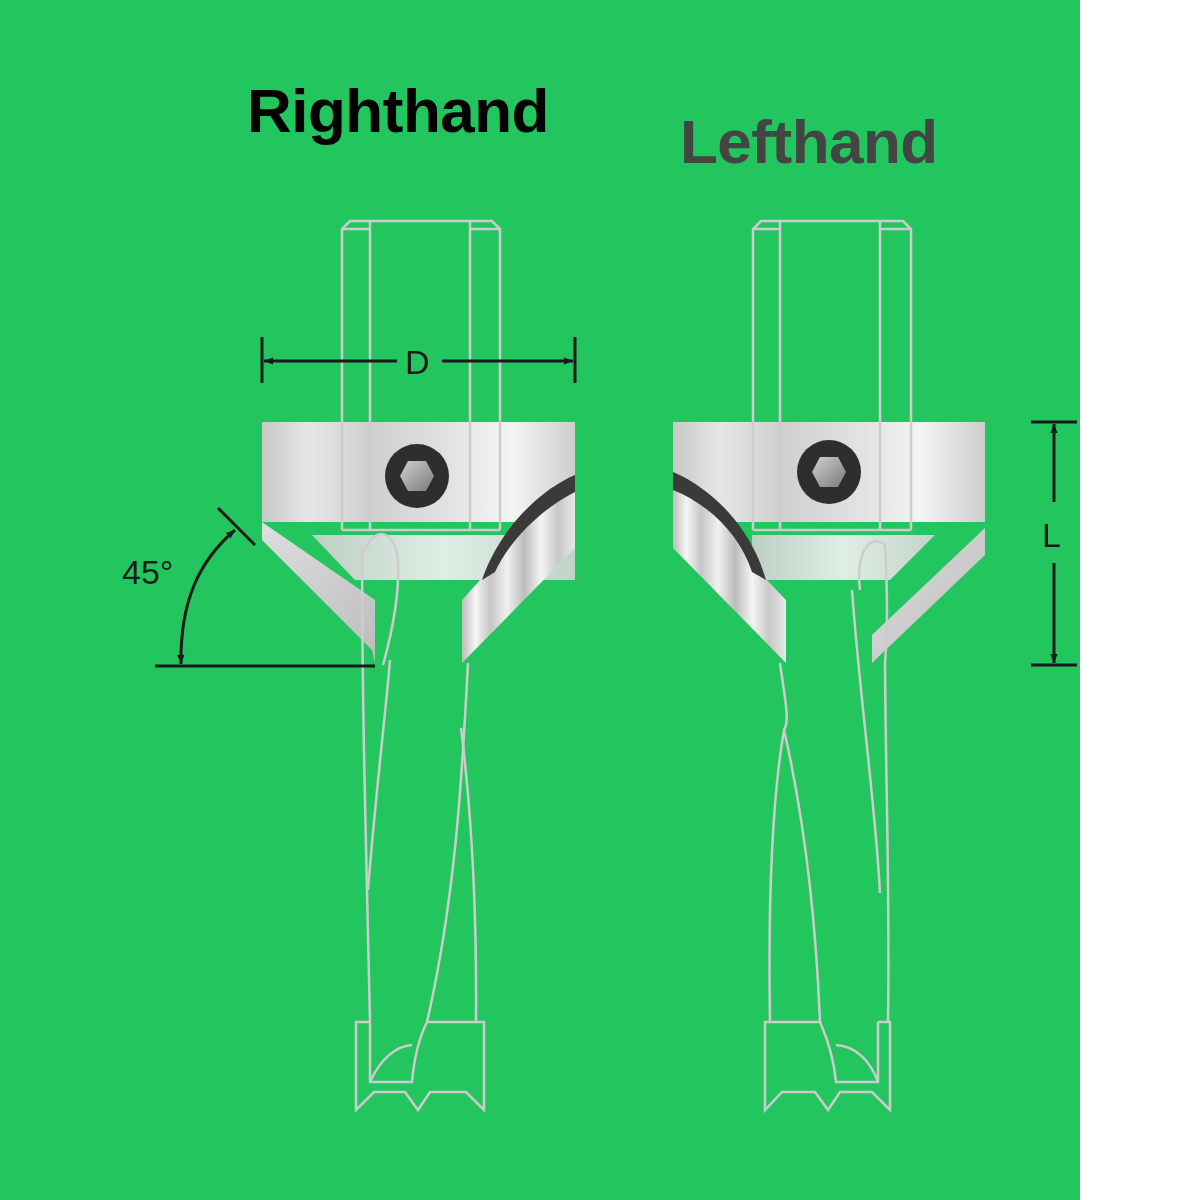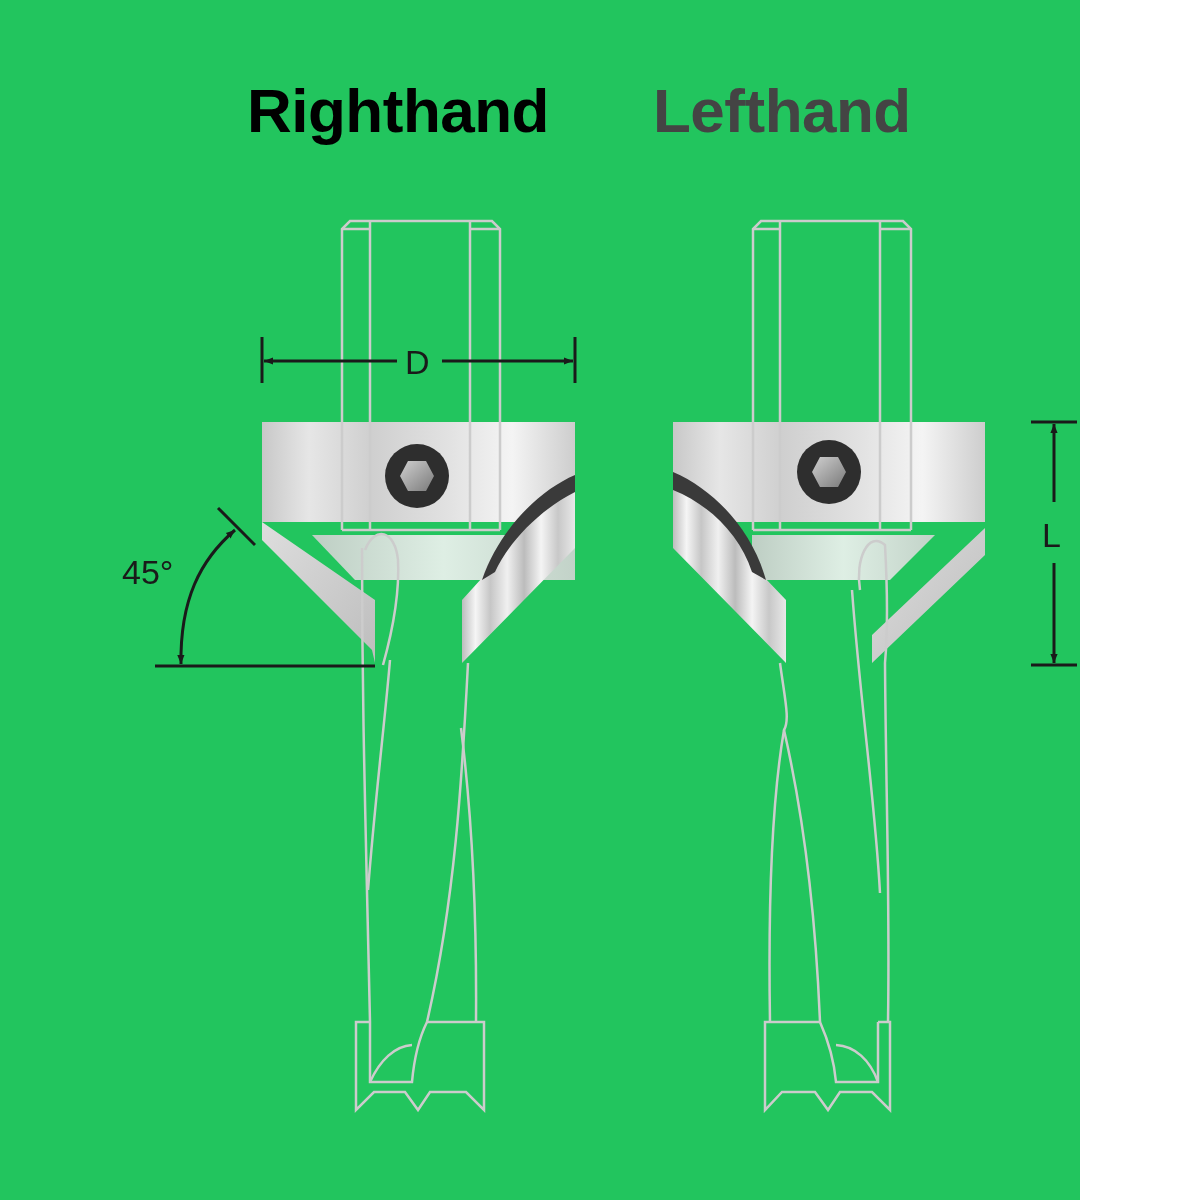--- a/index.html
+++ b/index.html
@@ -1,19 +1,19 @@
 <!DOCTYPE html>
 <html><head>
 <meta charset="utf-8">
 <style>
   html, body { margin: 0; padding: 0; background: #ffffff; }
   #canvas { position: relative; width: 1080px; height: 1200px; background: #22c55e; overflow: hidden; }
   .title { position: absolute; top: 76px; font-family: "Liberation Sans", sans-serif; font-weight: bold; font-size: 62px; line-height: 70px; letter-spacing: -0.5px; }
   #title-right { left: 247px; color: #000000; }
-  #title-left { left: 653px; color: #444444; }
+  #title-left { left: 680px; color: #444444; margin-top: 31px; }
   svg { position: absolute; left: 0; top: 0; }
   .dimtext { font-family: "Liberation Sans", sans-serif; font-size: 34px; fill: #1a1a1a; }
 </style>
 </head>
 <body>
 
 <div id="canvas">
   <div class="title" id="title-right">Righthand</div>
   <div class="title" id="title-left">Lefthand</div>
 

